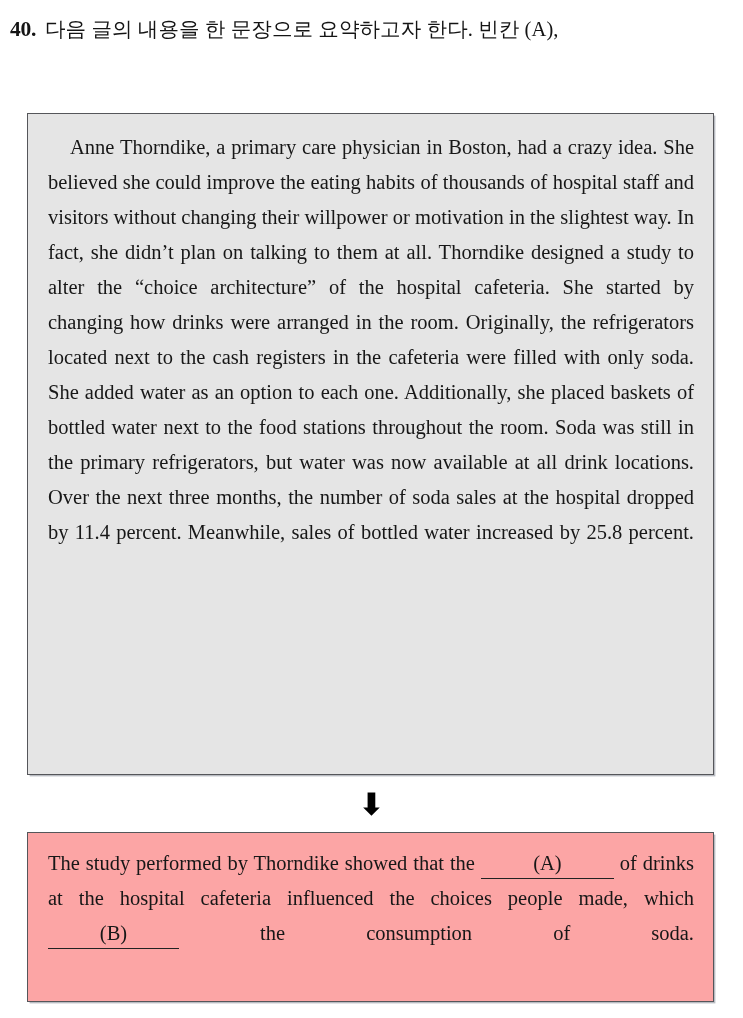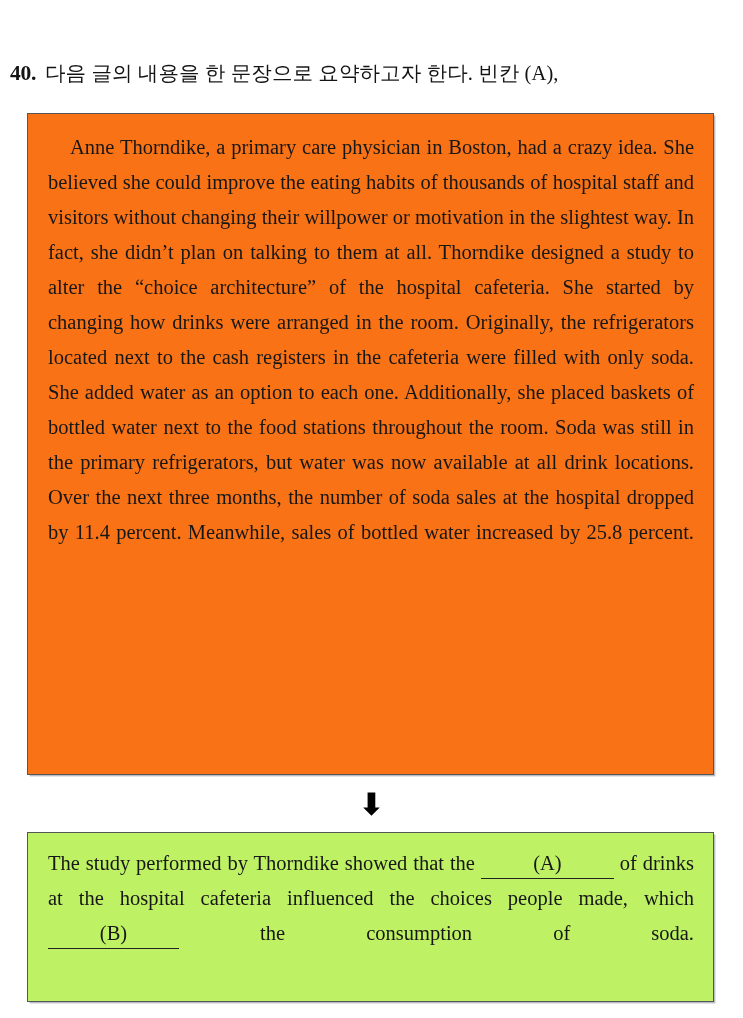--- a/index.html
+++ b/index.html
@@ -15,21 +15,20 @@
     color: #141414;
     overflow: hidden;
   }
 
   
   .question-header {
     position: absolute;
     left: 10px;
     top: 12px;
     width: 723px;
-    margin-top: 44px;
   }
   .q-line {
     display: block;
     white-space: nowrap;
     font-size: 20.5px;
     line-height: 35px;
     letter-spacing: 0.1px;
   }
   .q-num {
     font-weight: bold;
@@ -43,32 +42,32 @@
 
   
   .passage-box {
     position: absolute;
     left: 27px;
     top: 113px;
     width: 687px;
     height: 662px;
     box-sizing: border-box;
     border: 1.3px solid #55565a;
-    background: #f97316;
+    background: #e5e5e5;
     box-shadow: 2px 2px 0 -0.6px #b9bcc2;
   }
   .summary-box {
     position: absolute;
     left: 27px;
     top: 832px;
     width: 687px;
     height: 170px;
     box-sizing: border-box;
     border: 1.3px solid #55565a;
-    background: #bef264;
+    background: #fca5a5;
     box-shadow: 2px 2px 0 -0.6px #b9bcc2;
   }
 
   
   .body-text {
     position: absolute;
     left: 20px;
     right: 19px;
     top: 16px;
     font-size: 20.5px;

